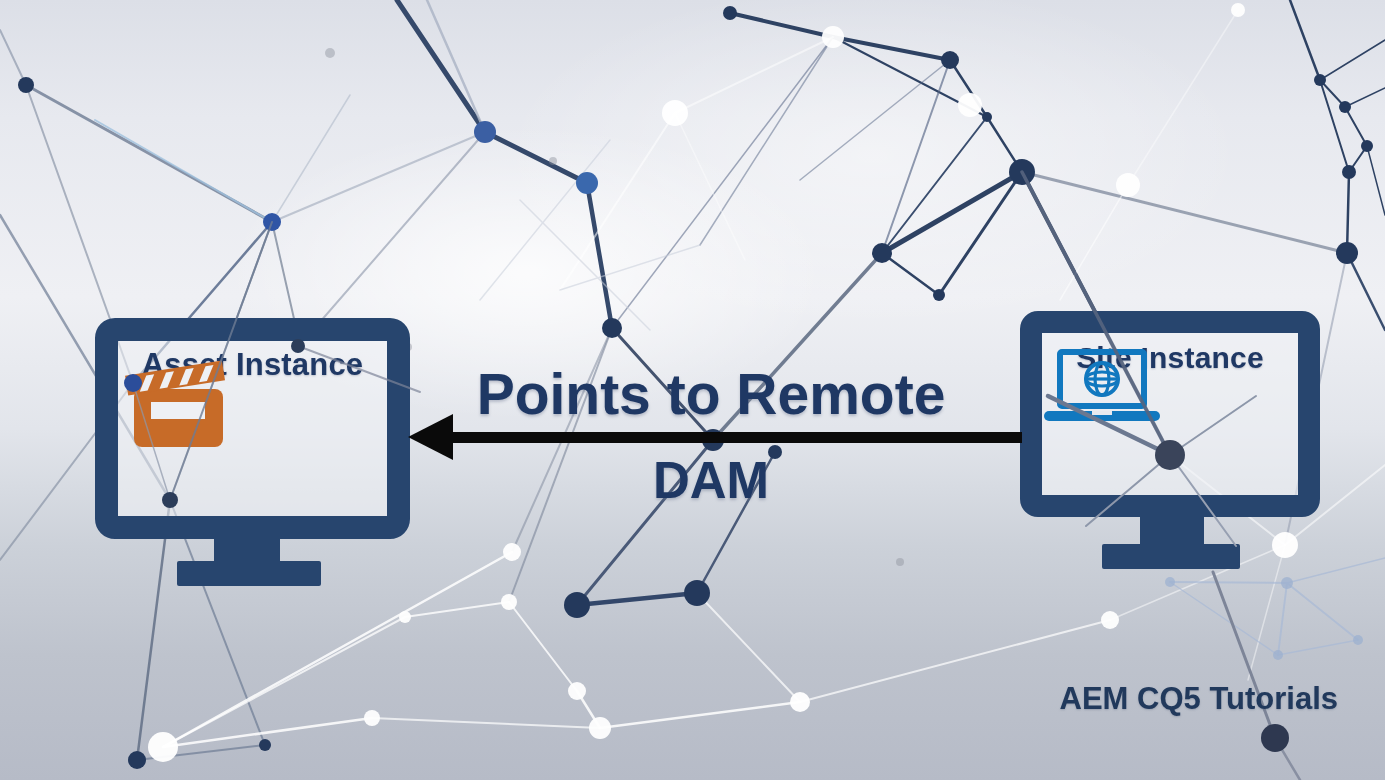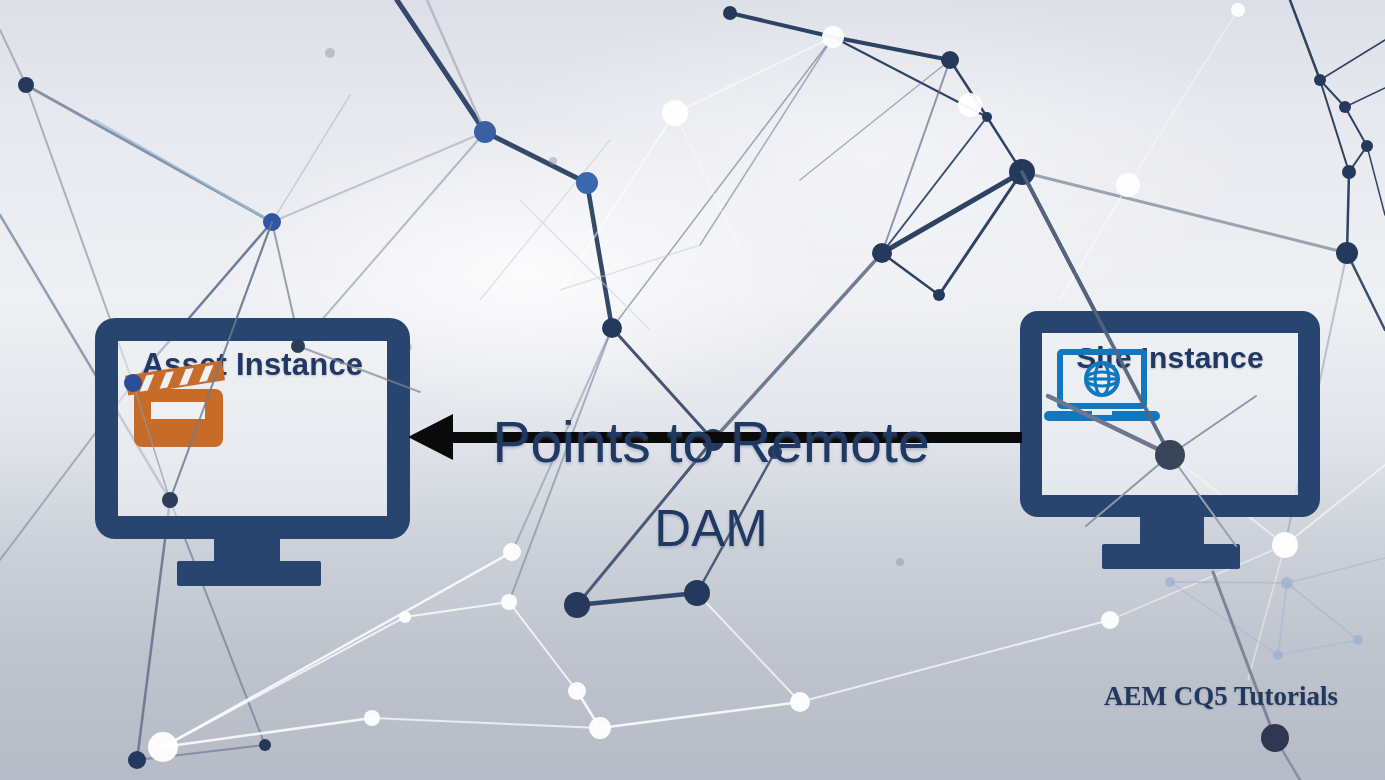--- a/index.html
+++ b/index.html
@@ -39,26 +39,26 @@
   .monitor-icon{margin-top:4px;}
   
   .arrow-shaft{position:absolute;left:448px;top:432px;width:574px;height:11px;background:var(--arrow-black,#0a0a0a);}
   .arrow-head{
     position:absolute;left:408px;top:414px;width:0;height:0;
     border-top:23px solid transparent;border-bottom:23px solid transparent;
     border-right:45px solid var(--arrow-black,#0a0a0a);
   }
   
   .title-line{position:absolute;left:400px;width:622px;text-align:center;
-    color:var(--title-text,#1f3864);font-weight:400;
-    text-shadow:0 2px 3px rgba(110,120,145,.4);white-space:nowrap;margin-top:48px;}
+    color:var(--title-text,#1f3864);font-weight:700;
+    text-shadow:0 2px 3px rgba(110,120,145,.4);white-space:nowrap;}
   #title-line-1{top:361px;font-size:57px;}
   #title-line-2{top:451px;font-size:51px;}
-  .watermark{position:absolute;top:681px;right:47px;font-size:27px;font-weight:600;
-    color:var(--watermark-text,#21395c);text-shadow:0 1px 2px rgba(90,100,125,.35);white-space:nowrap;font-family:Liberation Serif, serif;}
+  .watermark{position:absolute;top:681px;right:47px;font-size:31px;font-weight:600;
+    color:var(--watermark-text,#21395c);text-shadow:0 1px 2px rgba(90,100,125,.35);white-space:nowrap;}
 </style>
 </head>
 <body>
 
 <div class="stage">
 
   <svg width="1385" height="780" viewBox="0 0 1385 780">
     <g fill="none" stroke-linecap="round">
 
       <line x1="397" y1="0" x2="485" y2="132" stroke="#35496b" stroke-width="5"></line>

